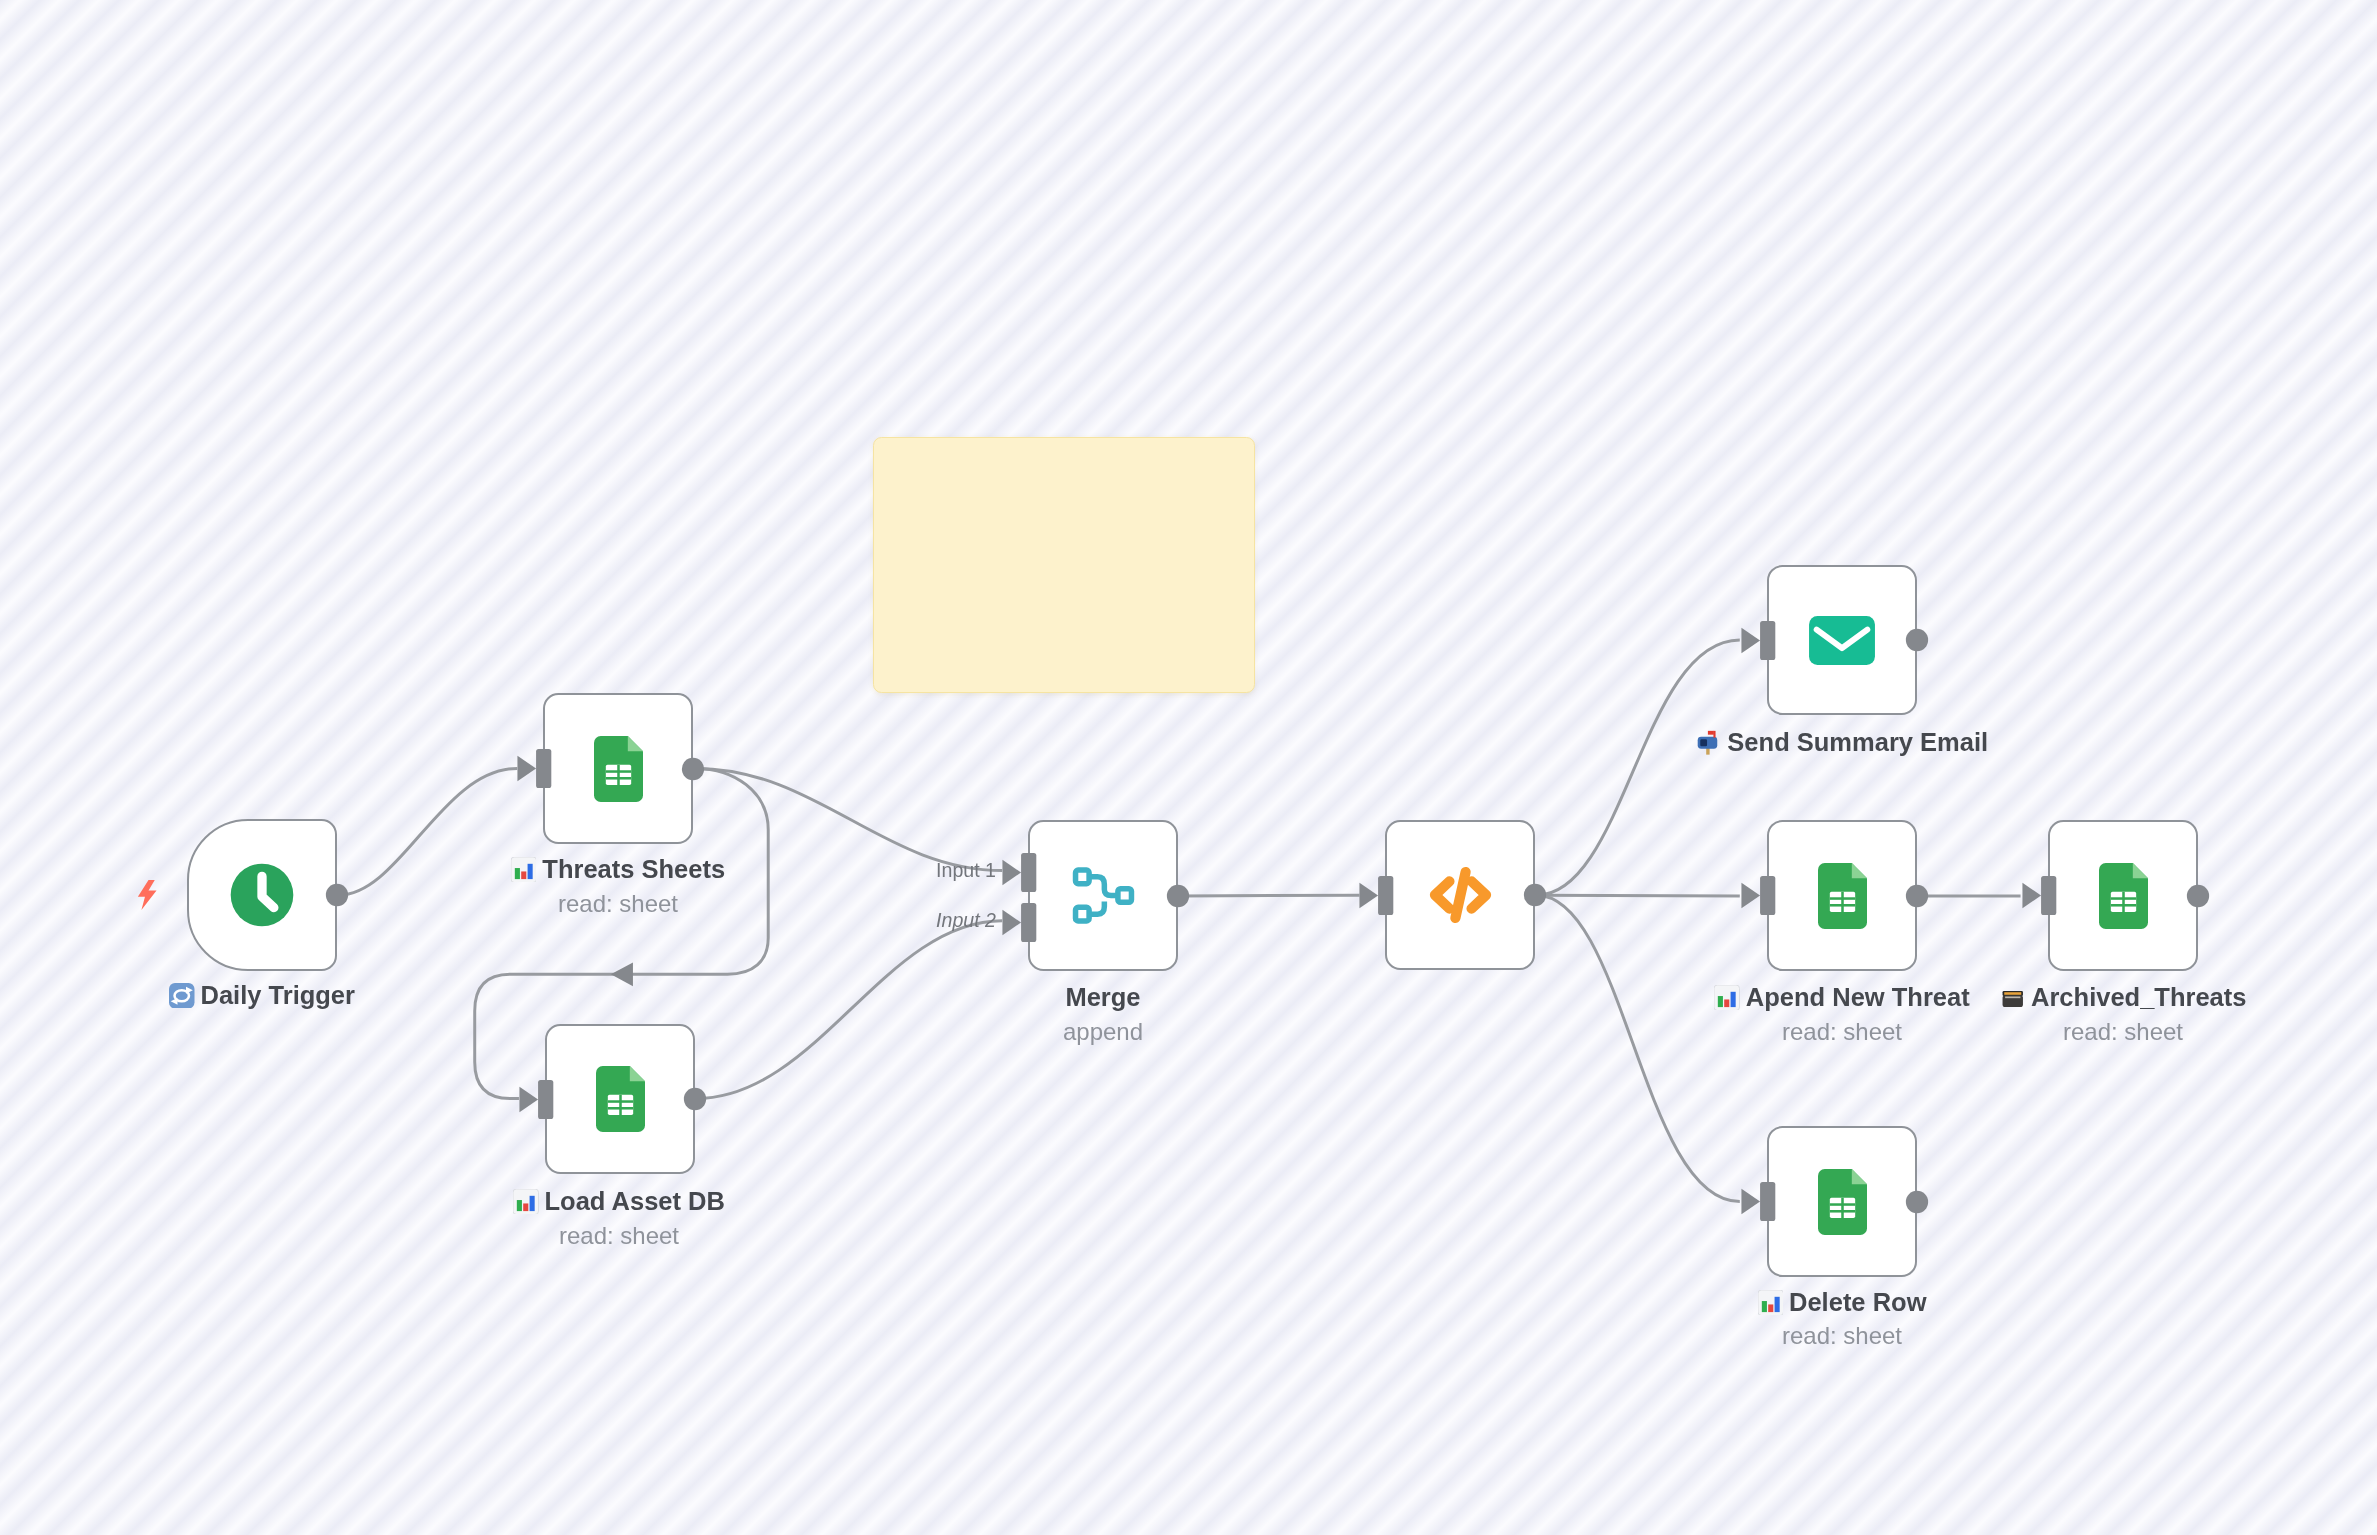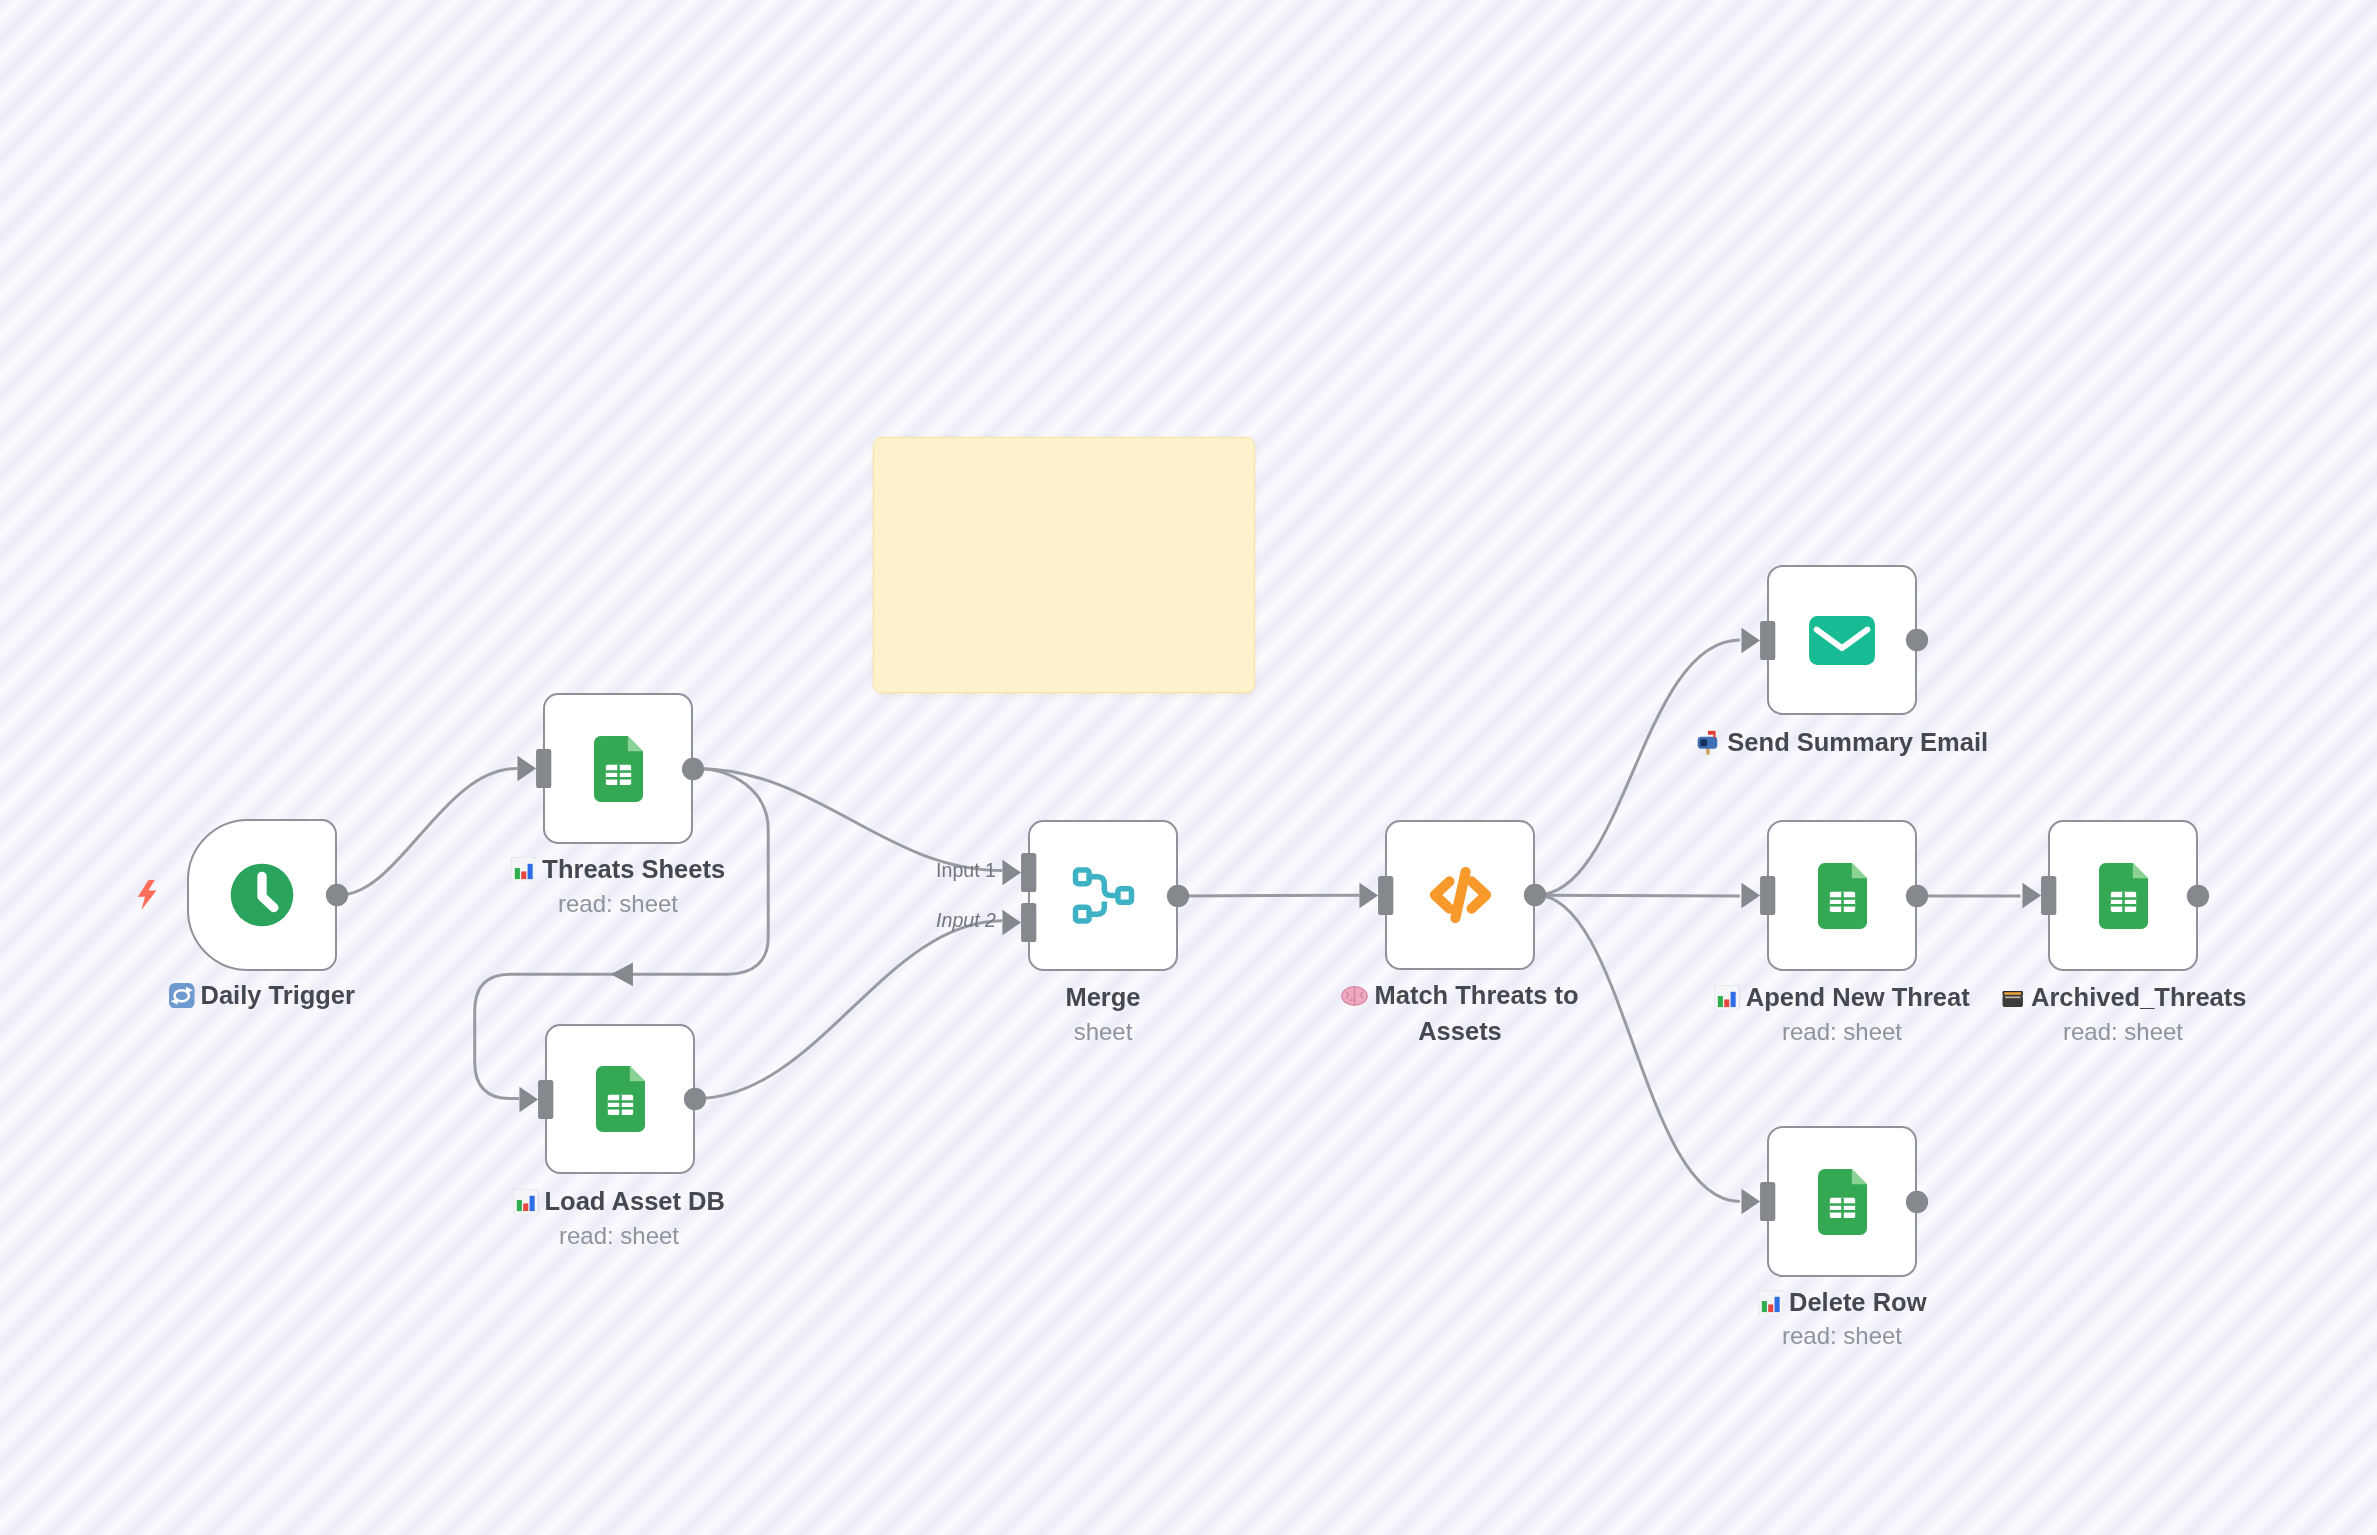--- a/index.html
+++ b/index.html
@@ -161,44 +161,38 @@
     </svg>
     <svg class="port-out" viewBox="0 0 28 28">
       <circle cx="14" cy="14" r="13" fill="#85888d"></circle>
     </svg>
   </div>
   <div class="port-label" style="left:885px;top:859px;width:111px;">Input 1</div>
   <div class="port-label" style="left:885px;top:909px;width:111px;font-style:italic;">Input 2</div>
   <div class="node-label" style="left:933px;top:982px;width:340px;">
     <span>Merge</span>
   </div>
-  <div class="node-sub" style="left:933px;top:1018px;width:340px;">sheet</div>
+  <div class="node-sub" style="left:933px;top:1018px;width:340px;">append</div>
 
   <div class="node" style="left:1385px;top:820px;width:150px;height:150px;">
     <svg width="63" height="60" viewBox="0 0 74 70">
       <g fill="none" stroke="#f8992b" stroke-width="12" stroke-linecap="round" stroke-linejoin="round">
         <polyline points="24,19 7,35 24,51"></polyline>
         <polyline points="50,19 67,35 50,51"></polyline>
         <line x1="43" y1="8" x2="31" y2="62"></line>
       </g>
     </svg>
     <svg class="port-in center" viewBox="0 0 52 48">
       <polygon points="10,9 10,39 32,24" fill="#85888d"></polygon>
         <rect x="32" y="1" width="18" height="46" rx="3" fill="#85888d"></rect>
     </svg>
     <svg class="port-out" viewBox="0 0 28 28">
       <circle cx="14" cy="14" r="13" fill="#85888d"></circle>
     </svg>
   </div>
-  <div class="node-label" style="left:1311px;top:980px;width:298px;">
-    <span class="emoji"><svg width="27" height="24" viewBox="0 0 32 28">
-          <ellipse cx="16" cy="14" rx="15" ry="11" fill="#eca9bf" stroke="#d884a4" stroke-width="1.5"></ellipse>
-          <path d="M16 4 v20 M6 9 q5 3 0 8 M26 9 q-5 3 0 8 M10 20 q3 -3 6 0" fill="none" stroke="#d884a4" stroke-width="1.6"></path>
-        </svg></span><span>Match Threats to Assets</span>
-  </div>
 
   <div class="node" style="left:1767px;top:565px;width:150px;height:150px;">
     <svg width="66" height="49" viewBox="0 0 78 58">
       <rect x="0" y="0" width="78" height="58" rx="10" fill="#17bc94"></rect>
       <polyline points="9,16 39,38 69,16" fill="none" stroke="#ffffff" stroke-width="7" stroke-linecap="round" stroke-linejoin="round"></polyline>
     </svg>
     <svg class="port-in center" viewBox="0 0 52 48">
       <polygon points="10,9 10,39 32,24" fill="#85888d"></polygon>
         <rect x="32" y="1" width="18" height="46" rx="3" fill="#85888d"></rect>
     </svg>

